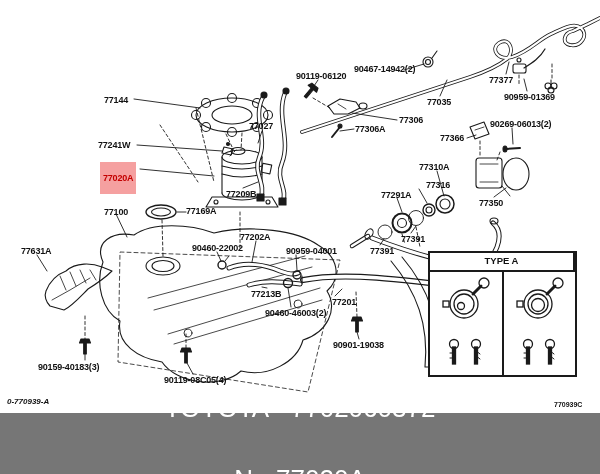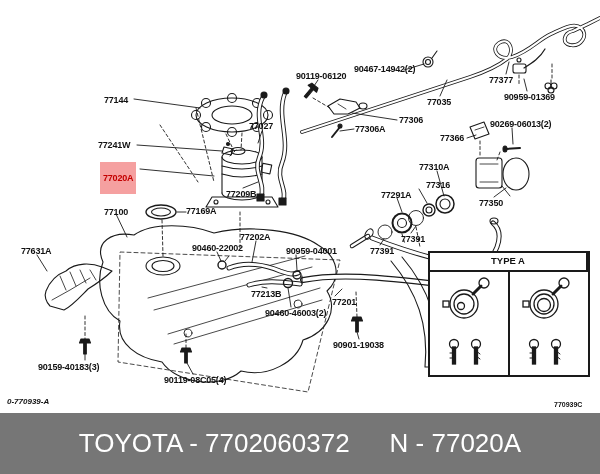--- a/index.html
+++ b/index.html
@@ -10,38 +10,38 @@
   .art { position:absolute; left:0; top:0; color:var(--line,#1a1a1a); }
   .part-label {
     position:absolute; font-weight:bold; font-size:9px; line-height:10px;
     color:#111; white-space:nowrap; letter-spacing:-0.2px; cursor:pointer; z-index:3;
   }
   .part-label.highlight {
     background:var(--highlight-bg,#f5a0a0); color:var(--highlight-text,#c40000);
     padding:11px 3px;
   }
   .type-box {
-    position:absolute; left:428px; top:251px; width:162px; height:126px;
+    position:absolute; left:428px; top:251px; width:149px; height:126px;
     border:2px solid var(--line,#1a1a1a); box-sizing:border-box; background:#fff; z-index:2;
   }
   .type-head { display:flex; height:17px; border-bottom:2px solid var(--line,#1a1a1a); }
   .type-head > div {
     flex:1; text-align:center; font-weight:bold; font-size:9.5px; line-height:16px; color:#111;
   }
   .type-head > div:first-child { border-right:2px solid var(--line,#1a1a1a); }
   .type-body { display:flex; height:103px; }
   .type-cell { flex:1; position:relative; color:var(--line,#1a1a1a); }
   .type-cell:first-child { border-right:2px solid var(--line,#1a1a1a); }
   .code-left  { position:absolute; left:7px;  top:397px; font-size:8px; font-weight:bold; color:#111; z-index:3;font-style:italic; }
   .code-right { position:absolute; left:554px; top:401px; font-size:7px; font-weight:bold; color:#111; z-index:3; }
   .footer-bar {
     position:absolute; left:0; bottom:0; width:600px; height:61px;
     background:var(--footer-bar,#767676); color:var(--footer-text,#ffffff);
     display:flex; align-items:center; justify-content:center; gap:40px;
-    font-size:26px; z-index:4;
+    font-size:26px; z-index:4;flex-direction:column;
   }
 </style>
 </head>
 <body>
 
 <div class="stage">
 
   <svg class="art" width="600" height="415" viewBox="0 0 600 415">
     <defs>
       <g id="bolt">

